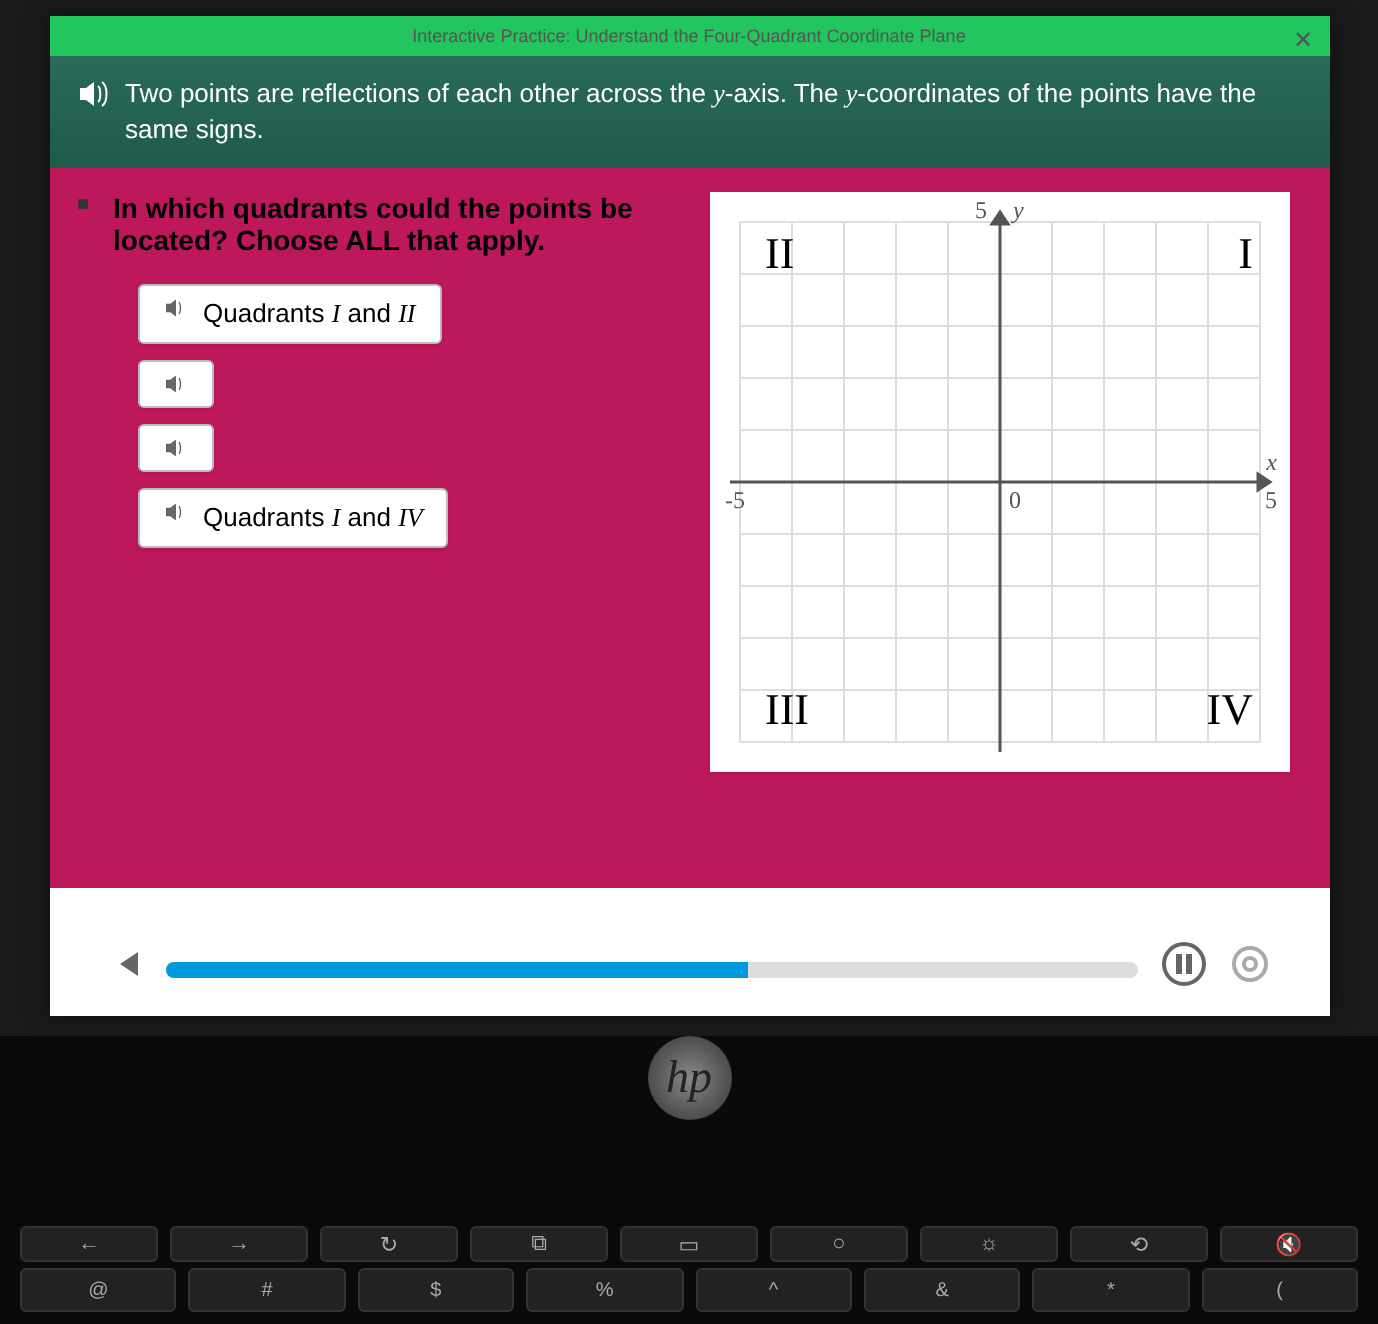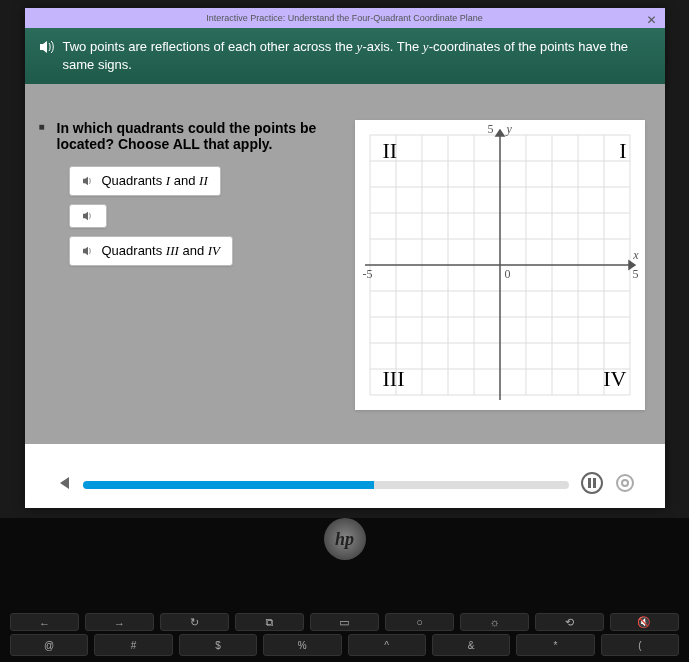--- a/index.html
+++ b/index.html
@@ -12,21 +12,21 @@
   }
   .screen {
     width: 640px;
     height: 500px;
     margin: 8px auto 0;
     background: #fff;
     position: relative;
     box-shadow: 0 0 10px rgba(0,0,0,0.5);
   }
   .title-bar {
-    background: #c4b5fd;
+    background: #22c55e;
     height: 20px;
     text-align: center;
     font-size: 9px;
     color: #555;
     line-height: 20px;
     position: relative;
   }
   .close-x {
     position: absolute;
     right: 8px;
@@ -47,24 +47,24 @@
   }
   .sound-icon {
     flex-shrink: 0;
     margin-top: 2px;
   }
   .sound-icon svg { display:block; }
   .instruction-text { line-height: 1.4; }
   .instruction-text i { font-style: italic; font-family: 'Times New Roman', serif; }
   .content {
     display: flex;
-    padding: 36px 14px 10px;
+    padding: 12px 14px 10px;
     gap: 10px;
     height: 360px;
-    background: #a3a3a3;
+    background: #be185d;
   }
   .left {
     width: 300px;
   }
   .question {
     font-weight: bold;
     font-size: 14px;
     margin-bottom: 14px;
     padding-left: 18px;
     position: relative;
@@ -78,21 +78,21 @@
     color: #333;
   }
   .options {
     padding-left: 30px;
     display: flex;
     flex-direction: column;
     gap: 8px;
   }
   .option-btn {
     display: flex;
-    align-items: center;
+    align-items: flex-start;
     gap: 8px;
     background: #fff;
     border: 1px solid #bbb;
     border-radius: 3px;
     padding: 6px 12px;
     font-size: 13px;
     width: fit-content;
     cursor: pointer;
     box-shadow: 0 1px 2px rgba(0,0,0,0.1);
   }
@@ -160,23 +160,23 @@
     width: 42px;
     height: 42px;
     border-radius: 50%;
     background: radial-gradient(circle, #888 0%, #555 60%, #333 100%);
     margin: 10px auto 0;
     display: flex;
     align-items: center;
     justify-content: center;
     font-style: italic;
     font-family: serif;
-    font-size: 18px;
+    font-size: 23px;
     color: #222;
-    font-weight: bold;
+    font-weight: normal;
   }
   .keyboard {
     position: absolute;
     bottom: 0;
     left: 0;
     right: 0;
     height: 55px;
     display: flex;
     flex-direction: column;
     gap: 3px;
@@ -240,21 +240,29 @@
               </svg>
             </span>
         </div>
         <div class="option-btn">
           <span class="small-sound">
               <svg width="12" height="10" viewBox="0 0 16 14">
                 <path d="M1 4h3l4-3v12l-4-3H1z" fill="#666"></path>
                 <path d="M10 3c1.5 1 1.5 7 0 8" stroke="#666" fill="none"></path>
               </svg>
             </span>
-          <span><span>Quadrants </span><span class="roman">III</span><span> and </span><span class="roman">IV</span></span>
+        </div>
+        <div class="option-btn">
+          <span class="small-sound">
+              <svg width="12" height="10" viewBox="0 0 16 14">
+                <path d="M1 4h3l4-3v12l-4-3H1z" fill="#666"></path>
+                <path d="M10 3c1.5 1 1.5 7 0 8" stroke="#666" fill="none"></path>
+              </svg>
+            </span>
+          <span><span>Quadrants </span><span class="roman">I</span><span> and </span><span class="roman">IV</span></span>
         </div>
       </div>
     </div>
 
     <div class="right">
       <div class="graph">
         <svg width="290" height="290" viewBox="0 0 290 290">
           <g stroke="#ddd" stroke-width="1">
             <line x1="15" y1="15" x2="15" y2="275"></line>
               <line x1="41" y1="15" x2="41" y2="275"></line>

